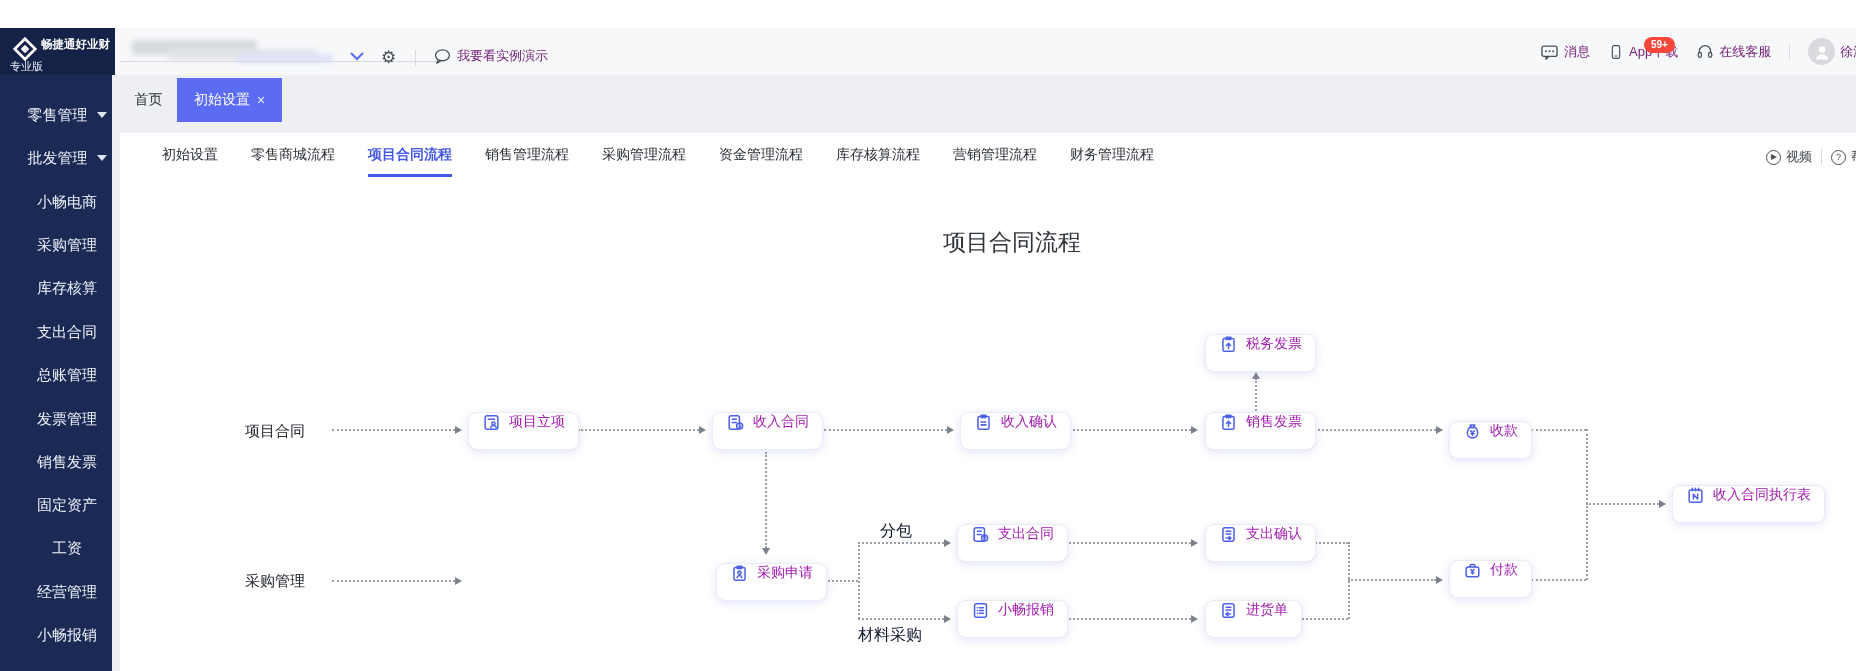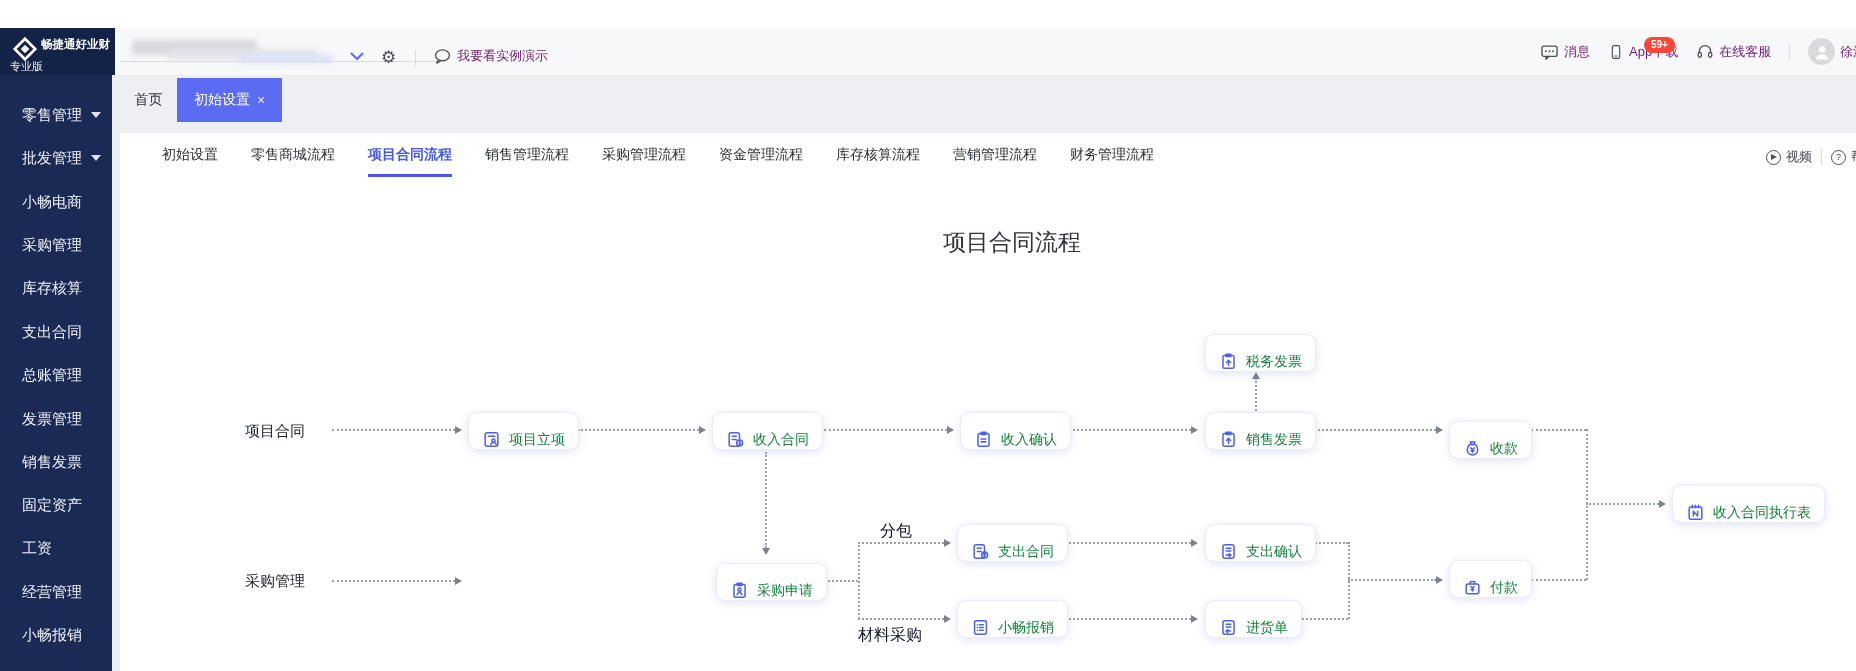--- a/index.html
+++ b/index.html
@@ -6,21 +6,21 @@
   body{width:1856px;height:671px;position:relative;overflow:hidden;background:#fff;
        font-family:"Liberation Sans","DejaVu Sans",sans-serif;}
   .abs{position:absolute;}
   
   .top-white{left:0;top:0;width:1856px;height:28px;background:#ffffff;}
   .header{left:0;top:28px;width:1856px;height:47px;background:#f7f8fa;}
   .logo-block{left:0;top:28px;width:115px;height:47px;background:#152247;color:#fff;overflow:hidden;}
   .brand-name{position:absolute;left:41px;top:9px;font-size:11.5px;font-weight:bold;color:#fff;white-space:nowrap;}
   .brand-edition{position:absolute;left:10px;top:31px;font-size:11px;color:#e8ecf7;}
   .sidebar{left:0;top:75px;width:112px;height:596px;background:#1b2a55;}
-  .side-item{position:absolute;left:0;width:112px;height:20px;color:#eef1f9;font-size:15px;padding-left:22px;box-sizing:border-box;display:flex;align-items:center;cursor:pointer;}
+  .side-item{position:absolute;left:0;width:112px;height:20px;color:#eef1f9;font-size:15px;padding-left:22px;box-sizing:border-box;display:flex;align-items:center;cursor:pointer;justify-content:center;}
   .caret{width:0;height:0;border-left:5px solid transparent;border-right:5px solid transparent;border-top:6px solid #dfe4f2;margin-left:9px;}
   .page-bg{left:112px;top:75px;width:1744px;height:596px;background:#edeff3;}
   .card{left:120px;top:133px;width:1736px;height:538px;background:#ffffff;}
   
   .home-tab{left:120px;top:78px;width:57px;height:44px;display:flex;align-items:center;justify-content:center;font-size:14px;color:#2c3139;cursor:pointer;}
   .active-tab{left:177px;top:78px;width:105px;height:44px;background:#5b6bf2;color:#fff;font-size:14px;display:flex;align-items:center;justify-content:center;gap:7px;cursor:pointer;}
   .active-tab .close{font-size:14px;color:#e8ebff;cursor:pointer;}
   
   .search-line{left:120px;top:61px;width:320px;height:1px;background:#d9dbdf;}
   .blur1{left:132px;top:40px;width:125px;height:15px;background:#d7dade;border-radius:3px;filter:blur(2.5px);}
@@ -37,22 +37,22 @@
   .nav-row{left:162px;top:146px;display:flex;gap:33px;font-size:14px;color:#2a2f36;}
   .nav-item{padding-bottom:10px;cursor:pointer;white-space:nowrap;}
   .nav-item.active{color:#4558e9;font-weight:bold;border-bottom:3px solid #4558e9;}
   .nav-right{left:1766px;top:148px;display:flex;align-items:center;gap:9px;font-size:13px;color:#3f444b;white-space:nowrap;}
   .circle-ic{width:15px;height:15px;border:1.4px solid #4a4f57;border-radius:50%;display:flex;align-items:center;justify-content:center;font-size:9px;color:#4a4f57;box-sizing:border-box;}
   .play-tri{width:0;height:0;border-left:6px solid #4a4f57;border-top:3.5px solid transparent;border-bottom:3.5px solid transparent;margin-left:1px;}
   
   .flow-title{left:912px;top:227px;width:200px;text-align:center;font-size:23px;font-weight:500;color:#30343b;}
   .lane-label{font-size:15px;color:#23272f;}
   .node{position:absolute;height:38px;background:#fff;border:1px solid #e9ebf7;border-radius:9px;
-        box-shadow:0 2px 8px rgba(93,107,214,.18);display:flex;align-items:flex-end;gap:8px;
-        padding:0 13px;font-size:14px;color:#15803d;box-sizing:border-box;cursor:pointer;white-space:nowrap;}
+        box-shadow:0 2px 8px rgba(93,107,214,.18);display:flex;align-items:flex-start;gap:8px;
+        padding:0 13px;font-size:14px;color:#a21caf;box-sizing:border-box;cursor:pointer;white-space:nowrap;}
   .hline{position:absolute;height:0;border-top:2px dotted #9aa0a8;}
   .vline{position:absolute;width:0;border-left:2px dotted #9aa0a8;}
   .ah-r{position:absolute;width:0;height:0;border-left:7px solid #7c828c;border-top:4px solid transparent;border-bottom:4px solid transparent;}
   .ah-u{position:absolute;width:0;height:0;border-bottom:7px solid #7c828c;border-left:4px solid transparent;border-right:4px solid transparent;}
   .ah-d{position:absolute;width:0;height:0;border-top:7px solid #7c828c;border-left:4px solid transparent;border-right:4px solid transparent;}
   .edge-label{position:absolute;font-size:16px;color:#0f172a;}
 </style>
 </head>
 <body>
 

